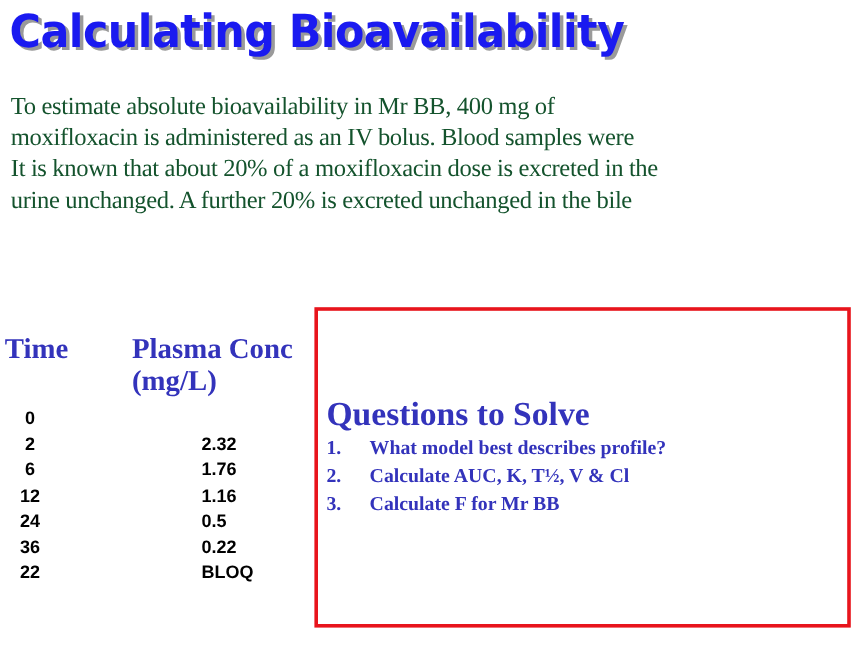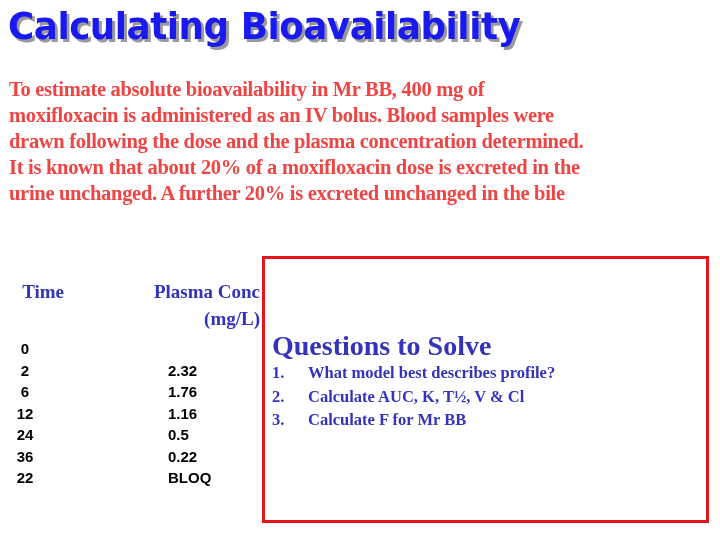--- a/index.html
+++ b/index.html
@@ -1,20 +1,20 @@
 <!DOCTYPE html>
 <html><head>
 <meta charset="utf-8">
 <style>
   html,body{margin:0;padding:0;}
   body{width:720px;height:540px;background:#ffffff;position:relative;overflow:hidden;font-family:"Liberation Serif",serif;}
   .title{position:absolute;left:8px;top:4px;font-family:"DejaVu Sans",sans-serif;font-weight:bold;font-size:38px;letter-spacing:-0.5px;color:#1a1af0;text-shadow:3px 3px 0 #9a9a9a;white-space:nowrap;transform:scaleX(0.94);transform-origin:left top;}
-  .intro{position:absolute;left:9px;top:76px;width:705px;font-weight:bold;font-size:20.5px;line-height:26px;color:#ef4444;letter-spacing:-0.3px;}
+  .intro{position:absolute;left:9px;top:76px;width:705px;font-weight:normal;font-size:20.5px;line-height:26px;color:#14532d;letter-spacing:-0.3px;}
   .intro .small{font-size:14px;}
-  .col-head{position:absolute;font-weight:bold;font-size:19px;color:#3333bb;line-height:27px;text-align:right;}
+  .col-head{position:absolute;font-weight:bold;font-size:24px;color:#3333bb;line-height:27px;text-align:left;}
   .col-time{left:4px;top:278px;width:60px;}
   .col-conc{left:110px;top:278px;width:150px;}
   .rows{position:absolute;left:0;top:340px;font-family:"Liberation Sans",sans-serif;font-weight:bold;font-size:15px;color:#000;}
   .row{position:relative;height:21.5px;}
   .row .t{position:absolute;left:12px;width:26px;text-align:center;}
   .row .c{position:absolute;left:168px;}
   .qbox{position:absolute;left:262px;top:256px;width:441px;height:261px;border:3px solid #e8141c;}
   .q-title{position:absolute;left:272px;top:330px;font-weight:bold;font-size:28px;color:#3333bb;}
   .q-list{position:absolute;left:272px;top:361px;font-weight:bold;font-size:16.5px;color:#3333bb;line-height:23.5px;}
   .q-item{position:relative;height:23.5px;white-space:nowrap;}
@@ -22,21 +22,20 @@
   .q-item .tx{position:absolute;left:36px;}
 </style>
 </head>
 <body>
 
 <div class="title">Calculating Bioavailability</div>
 
 <div class="intro">
   <div>To estimate absolute bioavailability in Mr BB, 400 mg of</div>
   <div>moxifloxacin is administered as an IV bolus.  Blood samples were</div>
-  <div>drawn following the dose and the plasma concentration determined.</div>
   <div>It is known that about 20% of a moxifloxacin dose is excreted in the</div>
   <div>urine unchanged.  A further 20% is excreted unchanged in the bile</div>
 </div>
 
 <div class="col-head col-time">
   <div>Time</div>
 </div>
 <div class="col-head col-conc">
   <div>Plasma Conc</div>
   <div>(mg/L)</div>

